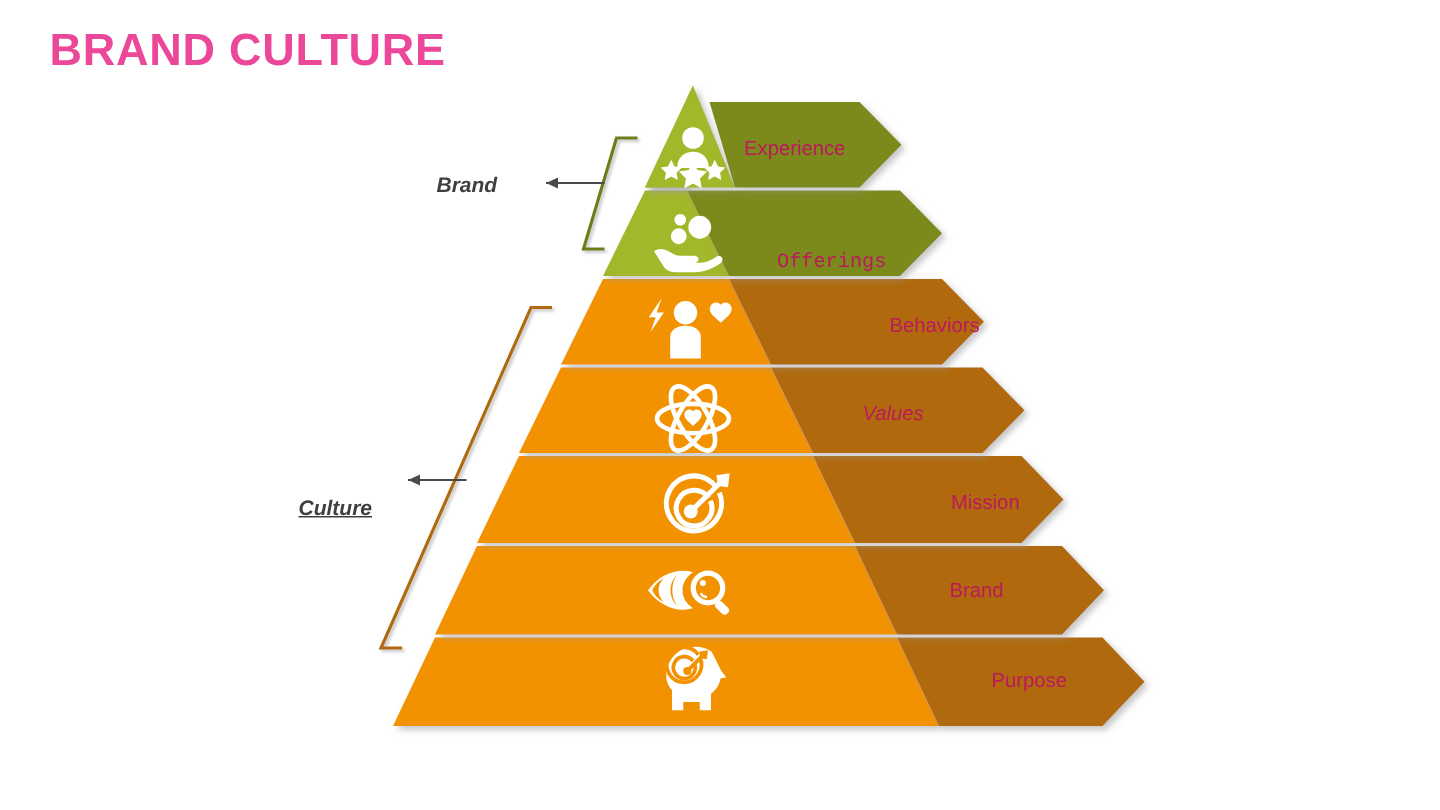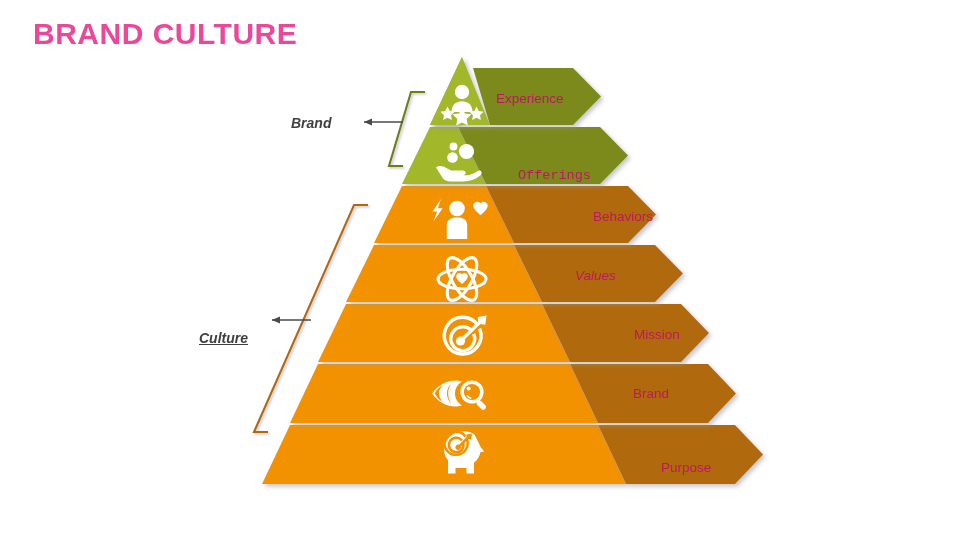--- a/index.html
+++ b/index.html
@@ -95,21 +95,21 @@
       <polygon fill="#4a4a4a" points="272,320 280,316.4 280,323.6"></polygon>
     </g>
   </svg>
 
   <div class="tier-label" style="left:496px;top:91px;">Experience</div>
   <div class="tier-label" style="left:518px;top:168px;font-family:Liberation Mono, monospace;">Offerings</div>
   <div class="tier-label" style="left:545px;top:209px;margin-left:48px;">Behaviors</div>
   <div class="tier-label" style="left:575px;top:268px;font-style:italic;">Values</div>
   <div class="tier-label" style="left:606px;top:327px;margin-left:28px;">Mission</div>
   <div class="tier-label" style="left:633px;top:386px;">Brand</div>
-  <div class="tier-label" style="left:661px;top:460px;">Purpose</div>
+  <div class="tier-label" style="left:661px;top:446px;">Purpose</div>
 
   <div class="side-label" style="left:291px;top:115px;">Brand</div>
   <div class="side-label" style="left:199px;top:330px;text-decoration:underline;">Culture</div>
 
   <div class="icon-wrap" style="left:436px;top:82px;width:52px;height:44px;">
     <svg viewBox="0 0 52 44" width="52" height="44">
       <g fill="#ffffff">
         <circle cx="26" cy="10" r="7.2"></circle>
         <path d="M15.5 30 C15.5 22.5 20.4 19.2 26 19.2 C31.6 19.2 36.5 22.5 36.5 30 Z"></path>
         <path d="M26 25.5 l2.9 5.9 6.5 .95 -4.7 4.6 1.1 6.5 -5.8 -3.05 -5.8 3.05 1.1 -6.5 -4.7 -4.6 6.5 -.95 Z"></path>

